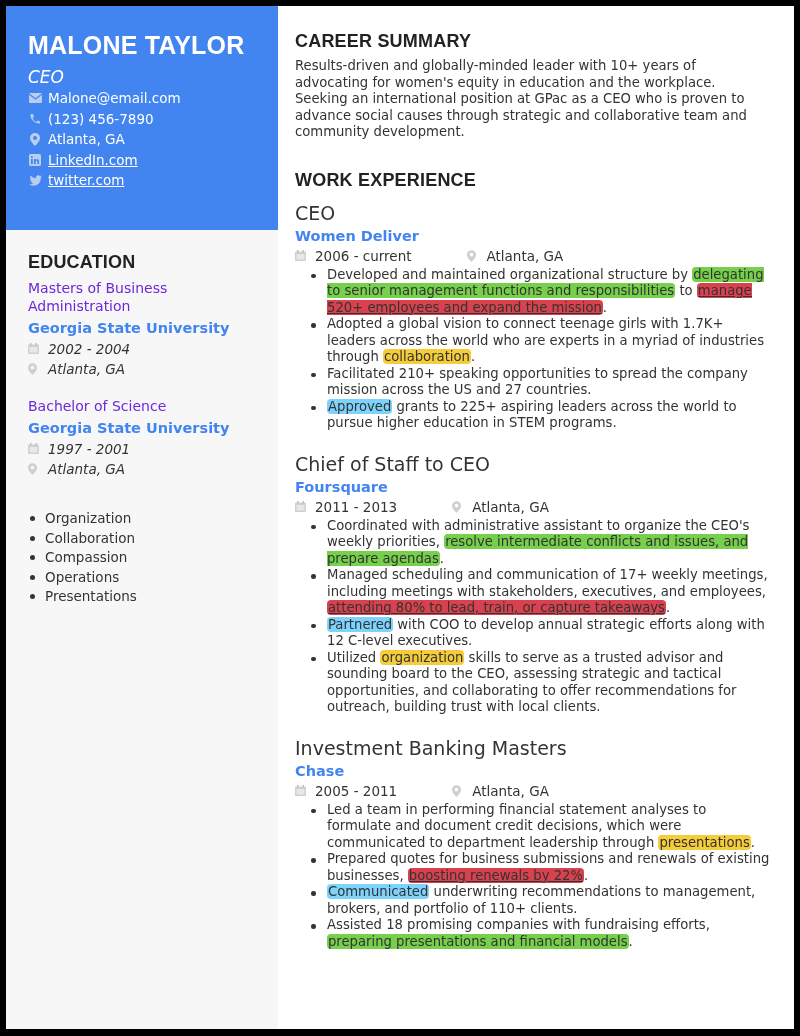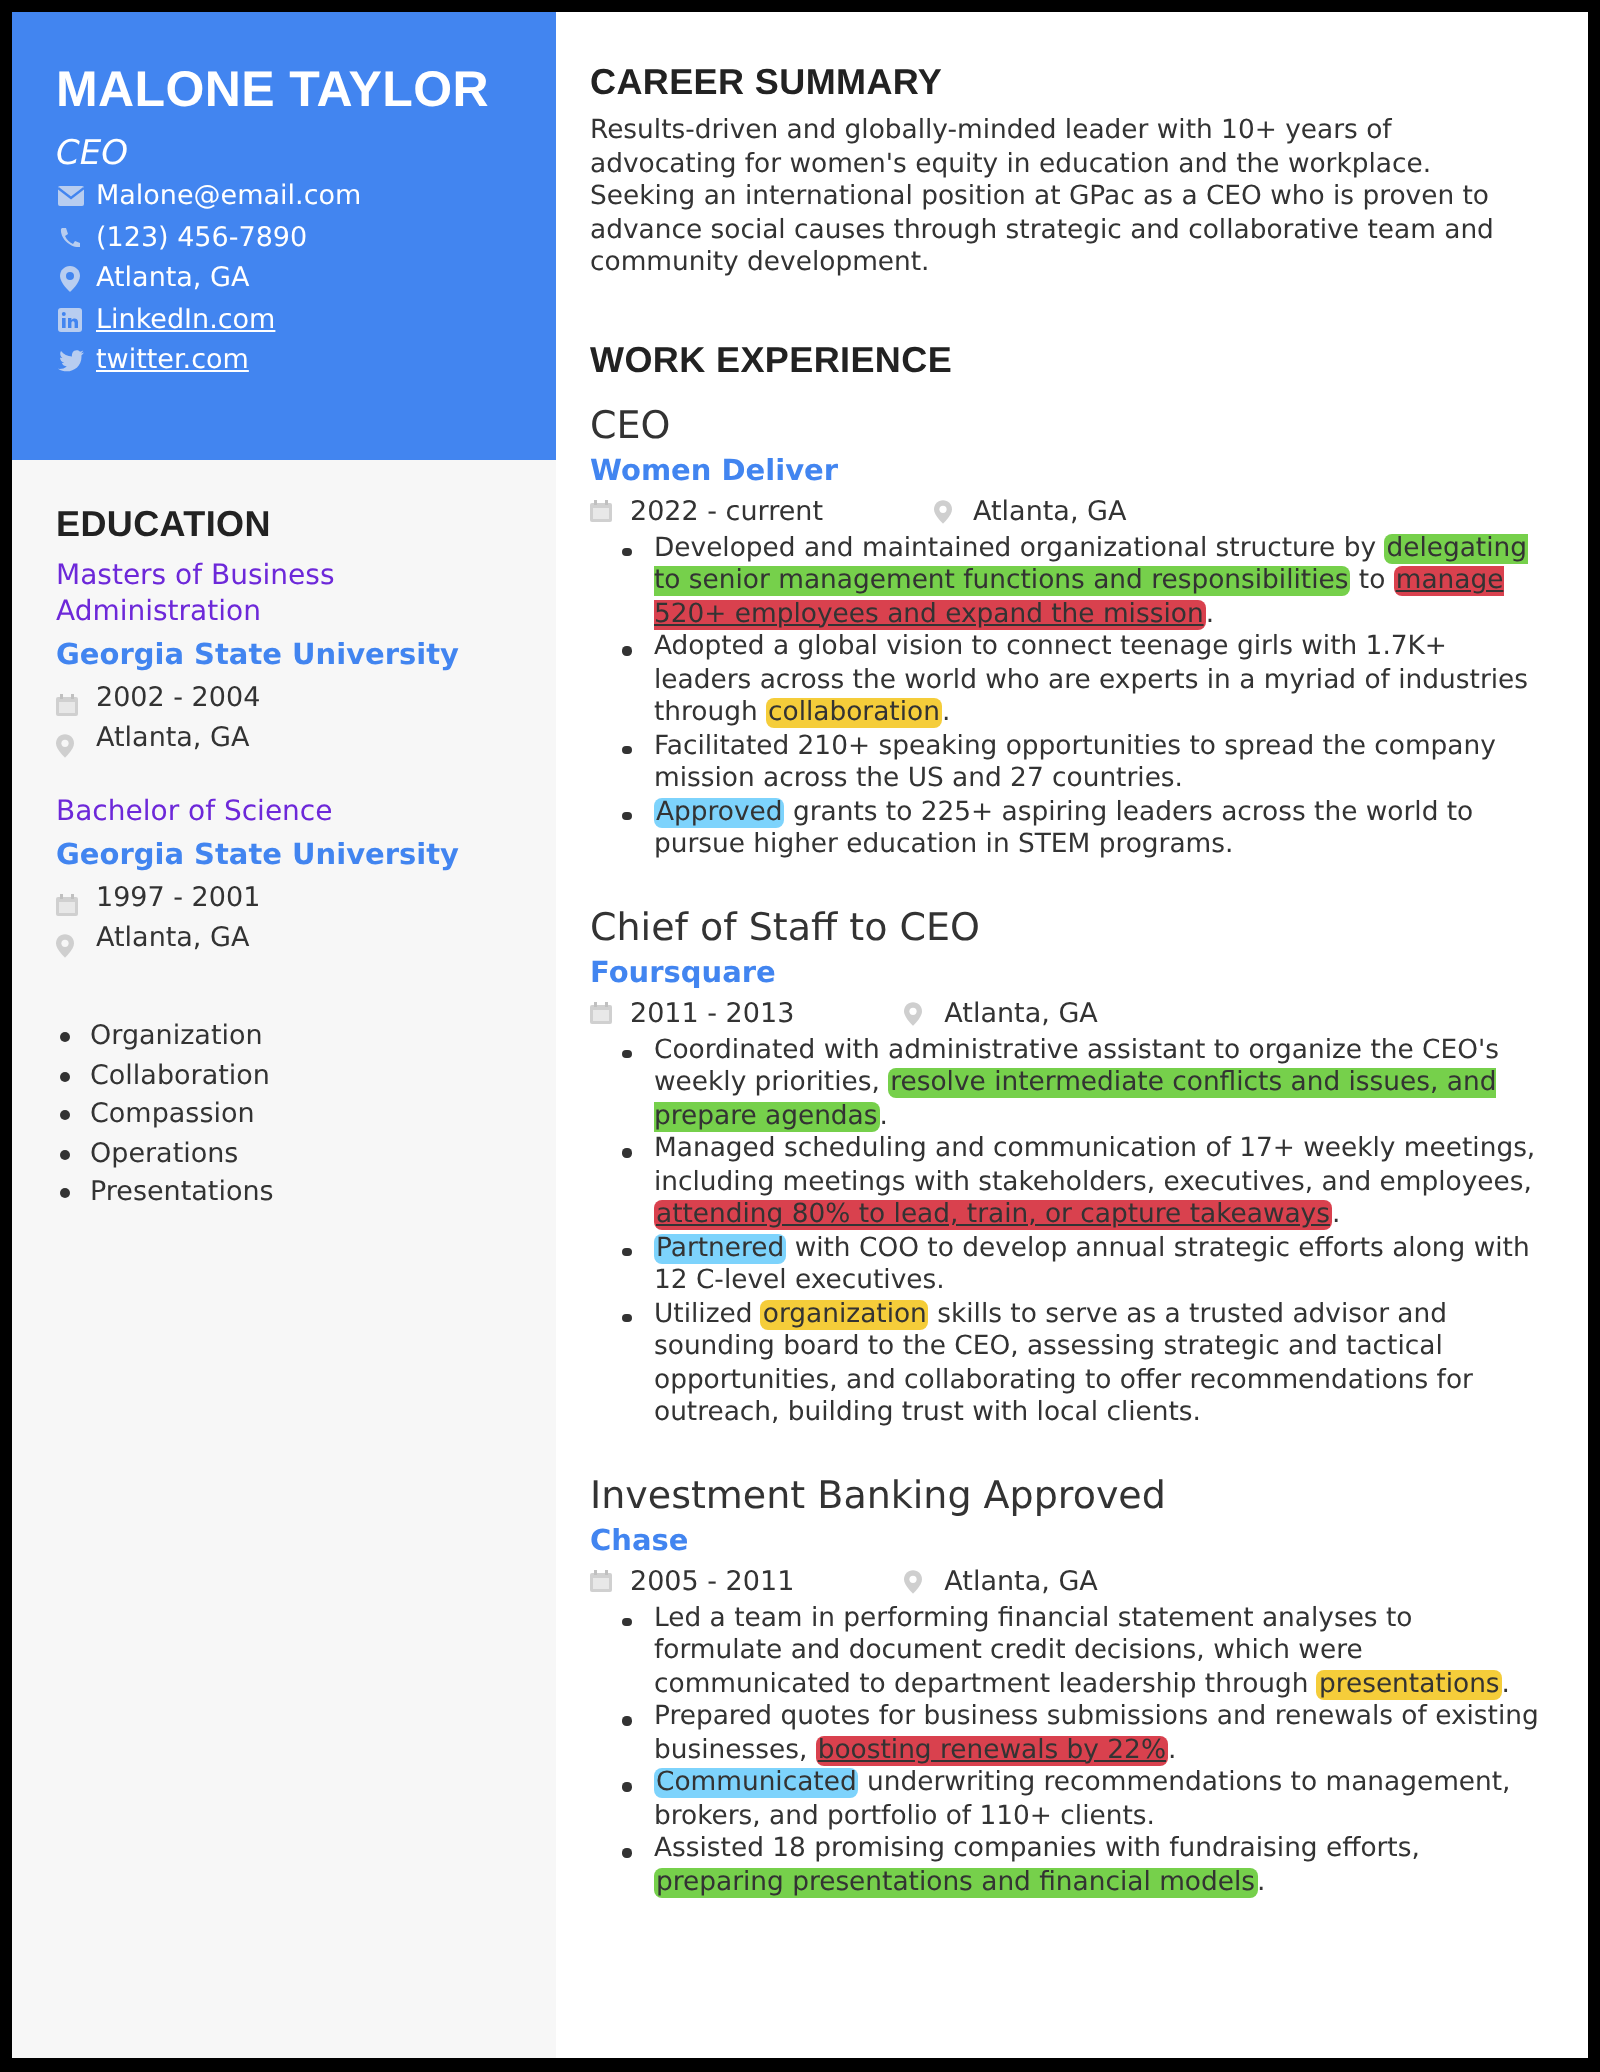--- a/index.html
+++ b/index.html
@@ -17,21 +17,21 @@
     .role { font-style: italic; font-size: 17px; margin-top: 6px; line-height: 22px; }
     .contacts { }
     .contact { display: flex; align-items: center; font-size: 13.5px; line-height: 20.5px; }
     .contact .ic { width: 14px; height: 14px; margin-right: 6px; display: inline-flex; align-items: center; justify-content: center; opacity: 0.75; }
     .contact a { color: #fff; text-decoration: underline; }
     .side-section { padding: 0 22px; }
     .side-title { font-family: "Liberation Sans", sans-serif; font-weight: 700; font-size: 18px; color: #222; letter-spacing: 0.2px; }
     .edu { margin-top: 6px; }
     .degree { font-size: 14px; line-height: 18px; color: #6d28d9; }
     .school { font-size: 14.5px; font-weight: 600; color: #4285f0; line-height: 22px; margin-top: 2px; }
-    .meta { display: flex; align-items: flex-end; font-size: 13.5px; line-height: 20px; color: #333; }
+    .meta { display: flex; align-items: center; font-size: 13.5px; line-height: 20px; color: #333; font-style: italic; }
     .meta .ic { width: 12px; height: 12px; margin-right: 8px; display: inline-flex; }
     .skills { list-style: none; margin-top: 6px; }
     .skills li { font-size: 13.5px; line-height: 19.5px; display: flex; align-items: center; }
     .skills li .dot { width: 5px; height: 5px; border-radius: 50%; background: #333; margin: 0 10px 0 2px; }
 
     .main { flex: 1; padding: 24px 22px 17px 17px; }
     .sec-title { font-family: "Liberation Sans", sans-serif; font-weight: 700; font-size: 18px; color: #222; letter-spacing: 0.2px; line-height: 22px; }
     .summary { font-size: 13.2px; line-height: 16.5px; color: #333; margin-top: 6px; }
     .job-title { font-size: 19px; color: #333; line-height: 24px; }
     .company { font-size: 14.5px; font-weight: 600; color: #4285f0; line-height: 22px; }
@@ -196,21 +196,21 @@
     <div class="company">Women Deliver</div>
     <div class="job-meta">
       <span class="ic">
                 <svg width="11" height="11" viewBox="0 0 11 11">
                   <rect x="0" y="1.5" width="11" height="9.5" rx="1" fill="#d0d0d0"></rect>
                   <rect x="1.5" y="4" width="8" height="5.5" fill="#e8e8e8"></rect>
                   <rect x="2" y="0" width="1.5" height="2.5" fill="#c0c0c0"></rect>
                   <rect x="7.5" y="0" width="1.5" height="2.5" fill="#c0c0c0"></rect>
                 </svg>
               </span>
-      <span class="dates">2022 - current</span>
+      <span class="dates">2006 - current</span>
       <span class="loc">
         <span class="ic">
                   <svg width="9" height="12" viewBox="0 0 10 13">
                     <path d="M5 0 C2.2 0 0 2.2 0 5 C0 8.5 5 13 5 13 C5 13 10 8.5 10 5 C10 2.2 7.8 0 5 0 Z" fill="#cfcfcf"></path>
                     <circle cx="5" cy="5" r="2" fill="#fff"></circle>
                   </svg>
                 </span>
         <span class="loc-text">Atlanta, GA</span>
       </span>
     </div>
@@ -245,21 +245,21 @@
       </span>
     </div>
     <ul class="bullets">
               <li>Coordinated with administrative assistant to organize the CEO's weekly priorities, <span class="hl hl-green">resolve intermediate conflicts and issues, and prepare agendas</span>.</li>
               <li>Managed scheduling and communication of 17+ weekly meetings, including meetings with stakeholders, executives, and employees, <span class="hl hl-red">attending 80% to lead, train, or capture takeaways</span>.</li>
               <li><span class="hl hl-pink">Partnered</span> with COO to develop annual strategic efforts along with 12 C-level executives.</li>
               <li>Utilized <span class="hl hl-yellow">organization</span> skills to serve as a trusted advisor and sounding board to the CEO, assessing strategic and tactical opportunities, and collaborating to offer recommendations for outreach, building trust with local clients.</li>
             </ul>
   </div>
           <div class="job" style="margin-top: 20px;">
-    <div class="job-title">Investment Banking Approved</div>
+    <div class="job-title">Investment Banking Masters</div>
     <div class="company">Chase</div>
     <div class="job-meta">
       <span class="ic">
                 <svg width="11" height="11" viewBox="0 0 11 11">
                   <rect x="0" y="1.5" width="11" height="9.5" rx="1" fill="#d0d0d0"></rect>
                   <rect x="1.5" y="4" width="8" height="5.5" fill="#e8e8e8"></rect>
                   <rect x="2" y="0" width="1.5" height="2.5" fill="#c0c0c0"></rect>
                   <rect x="7.5" y="0" width="1.5" height="2.5" fill="#c0c0c0"></rect>
                 </svg>
               </span>

